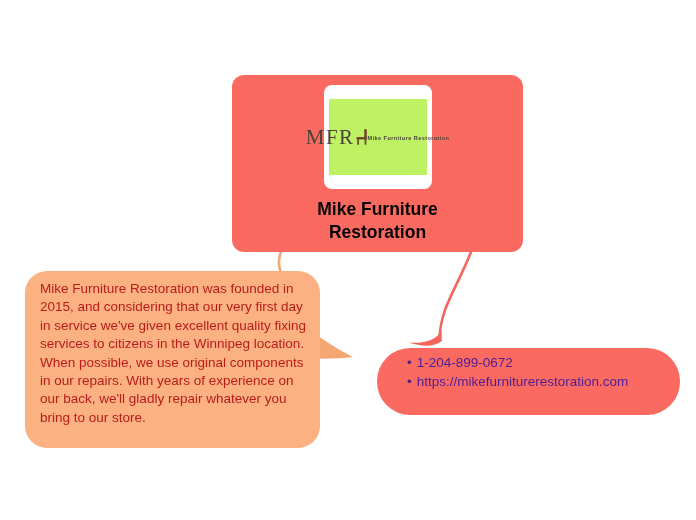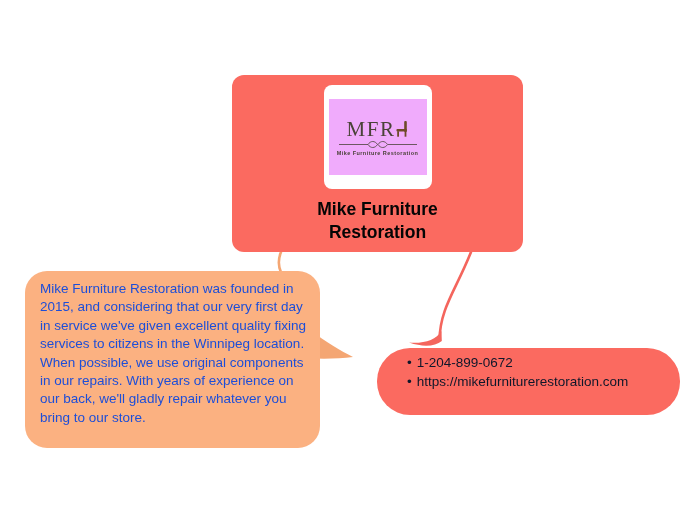--- a/index.html
+++ b/index.html
@@ -24,22 +24,22 @@
   .node-central {
     left: 232px; top: 75px; width: 291px; height: 177px;
     background: #fb6a60; border-radius: 12px;
   }
   .logo-card {
     width: 108px; height: 104px; margin: 10px auto 0;
     background: #ffffff; border-radius: 8px;
     display: flex; align-items: center; justify-content: center;
   }
   .logo-img {
-    width: 98px; height: 76px; background: #f0abfc;
-    display: flex; flex-direction: column; align-items: center; justify-content: center;
+    width: 98px; height: 76px; background: #bef264;
+    display: flex; flex-direction: row; align-items: center; justify-content: center;
   }
   .logo-monogram-row {
     display: flex; align-items: flex-end; color: #4a4238;
   }
   .logo-monogram {
     font-family: "Liberation Serif", serif;
     font-size: 21px; letter-spacing: 1.5px; line-height: 20px; font-weight: 500;
   }
   .chair { margin-left: 1px; margin-bottom: 2px; }
   .logo-divider { margin-top: 1px; }
@@ -53,31 +53,31 @@
     text-align: center; line-height: 23px;
   }
 
   
   .node-left {
     left: 25px; top: 271px; width: 295px; height: 177px;
     background: #fbb181; border-radius: 22px;
   }
   .node-left p {
     padding: 9px 6px 0 15px;
-    font-size: 13.5px; line-height: 18.4px; color: #1d4ed8;
+    font-size: 13.5px; line-height: 18.4px; color: #b91c1c;
   }
 
   
   .node-right {
     left: 377px; top: 348px; width: 303px; height: 67px;
     background: #fb6a60; border-radius: 33px;
     padding: 6px 0 0 30px;
   }
   .contact-line {
-    display: block; font-size: 13.5px; line-height: 18.6px; color: #0f172a;
+    display: block; font-size: 13.5px; line-height: 18.6px; color: #4c1d95;
     list-style: none;
   }
   .bullet { margin-right: 5px; }
 </style>
 </head>
 <body>
 
 <div class="stage">
 
   <svg class="branches" width="696" height="520" viewBox="0 0 696 520" aria-hidden="true">

